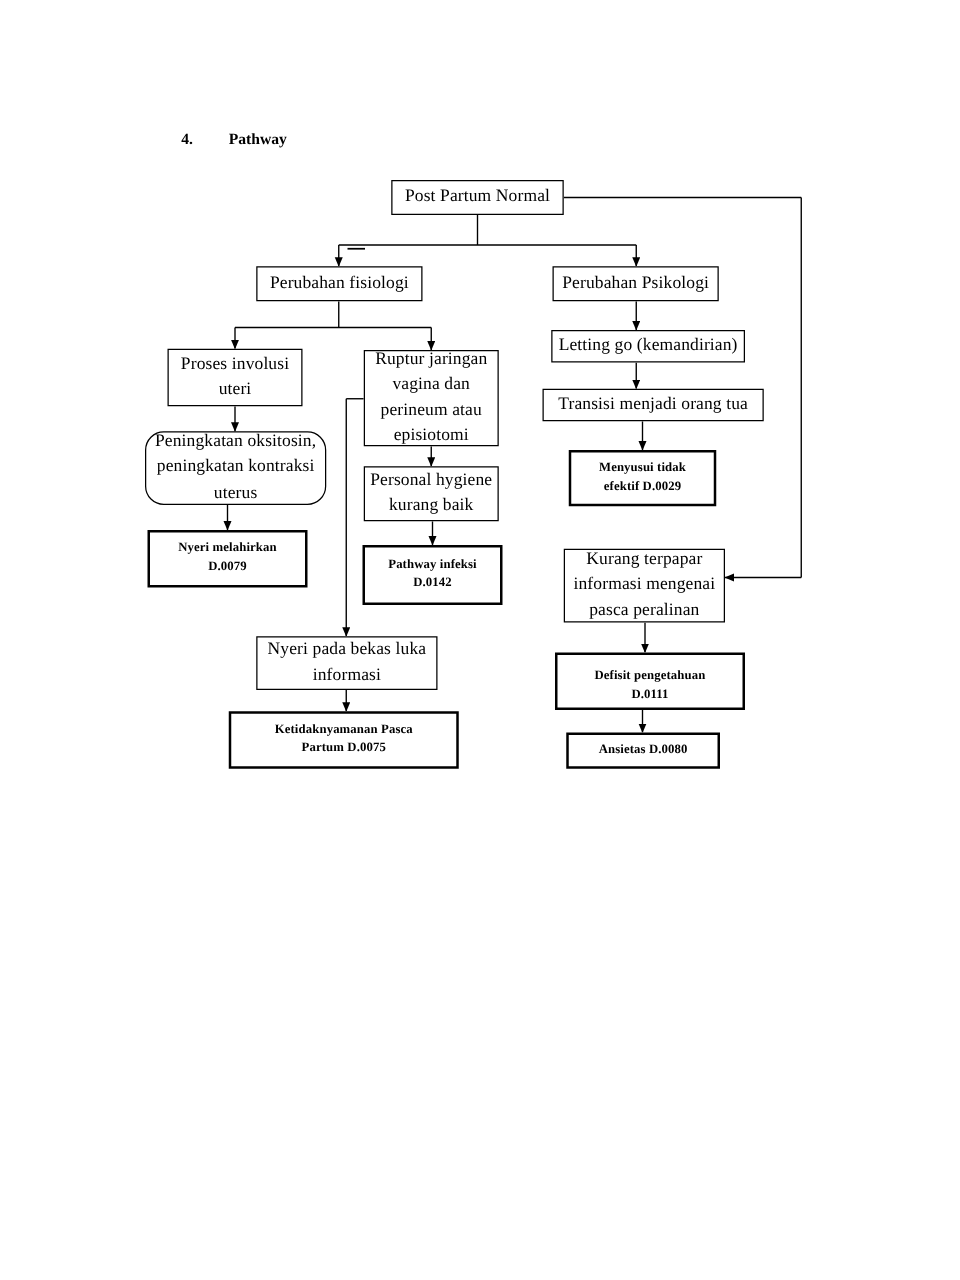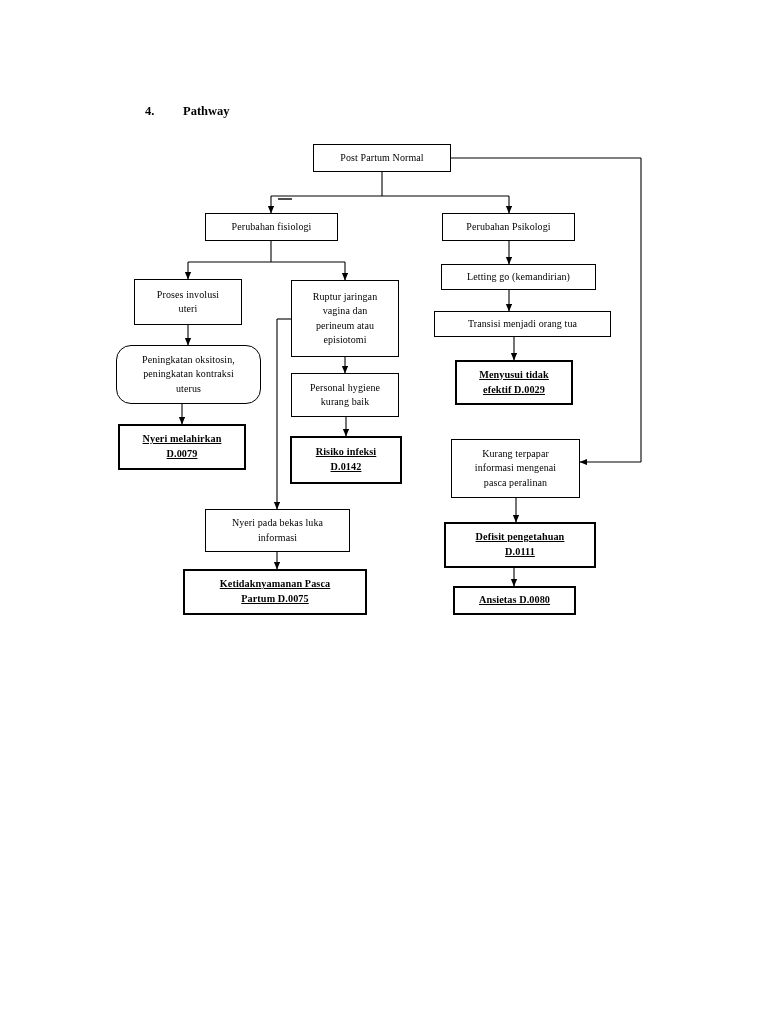--- a/index.html
+++ b/index.html
@@ -23,30 +23,29 @@
   .node{
     position:absolute;
     box-sizing:border-box;
     border:1px solid #000;
     background:#fff;
     display:flex;
     align-items:center;
     justify-content:center;
     text-align:center;
     font-family:"Liberation Serif", serif;
-    font-size:10px;
+    font-size:14px;
     line-height:1.45;
     padding:2px 4px;
     letter-spacing:0.1px;
   }
   .node.bold{
     border-width:2.5px;
     font-weight:bold;
     font-size:10.2px;
-    text-decoration:underline;
   }
   svg#lines{position:absolute;left:0;top:0;width:768px;height:1024px;pointer-events:none;}
 </style>
 </head>
 <body>
 
 <div id="canvas">
 
   <div class="heading" style="left:145px;top:104px;">
     <span class="num">4.</span>
@@ -136,31 +135,31 @@
 
   <div class="node" style="left:291px;top:373px;width:108px;height:44px;white-space:pre-line;"><span>Personal hygiene
 kurang baik</span></div>
 
   <div class="node bold" style="left:455px;top:360px;width:118px;height:45px;white-space:pre-line;"><span>Menyusui tidak
 efektif  D.0029</span></div>
 
   <div class="node bold" style="left:118px;top:424px;width:128px;height:46px;white-space:pre-line;"><span>Nyeri melahirkan
 D.0079</span></div>
 
-  <div class="node bold" style="left:290px;top:436px;width:112px;height:48px;white-space:pre-line;"><span>Risiko infeksi
+  <div class="node bold" style="left:290px;top:436px;width:112px;height:48px;white-space:pre-line;"><span>Pathway infeksi
 D.0142</span></div>
 
   <div class="node" style="left:451px;top:439px;width:129px;height:59px;white-space:pre-line;align-items:center;"><span>Kurang terpapar
 informasi mengenai
 pasca peralinan</span></div>
 
   <div class="node" style="left:205px;top:509px;width:145px;height:43px;white-space:pre-line;"><span>Nyeri pada bekas luka
 informasi</span></div>
 
-  <div class="node bold" style="left:444px;top:522px;width:152px;height:46px;white-space:pre-line;"><span>Defisit pengetahuan
+  <div class="node bold" style="left:444px;top:522px;width:152px;height:46px;white-space:pre-line;align-items:flex-end;"><span>Defisit pengetahuan
 D.0111</span></div>
 
   <div class="node bold" style="left:183px;top:569px;width:184px;height:46px;white-space:pre-line;"><span>Ketidaknyamanan Pasca
 Partum D.0075</span></div>
 
   <div class="node bold" style="left:453px;top:586px;width:123px;height:29px;">
       <span>Ansietas  D.0080</span>
     </div>
 
 </div>

